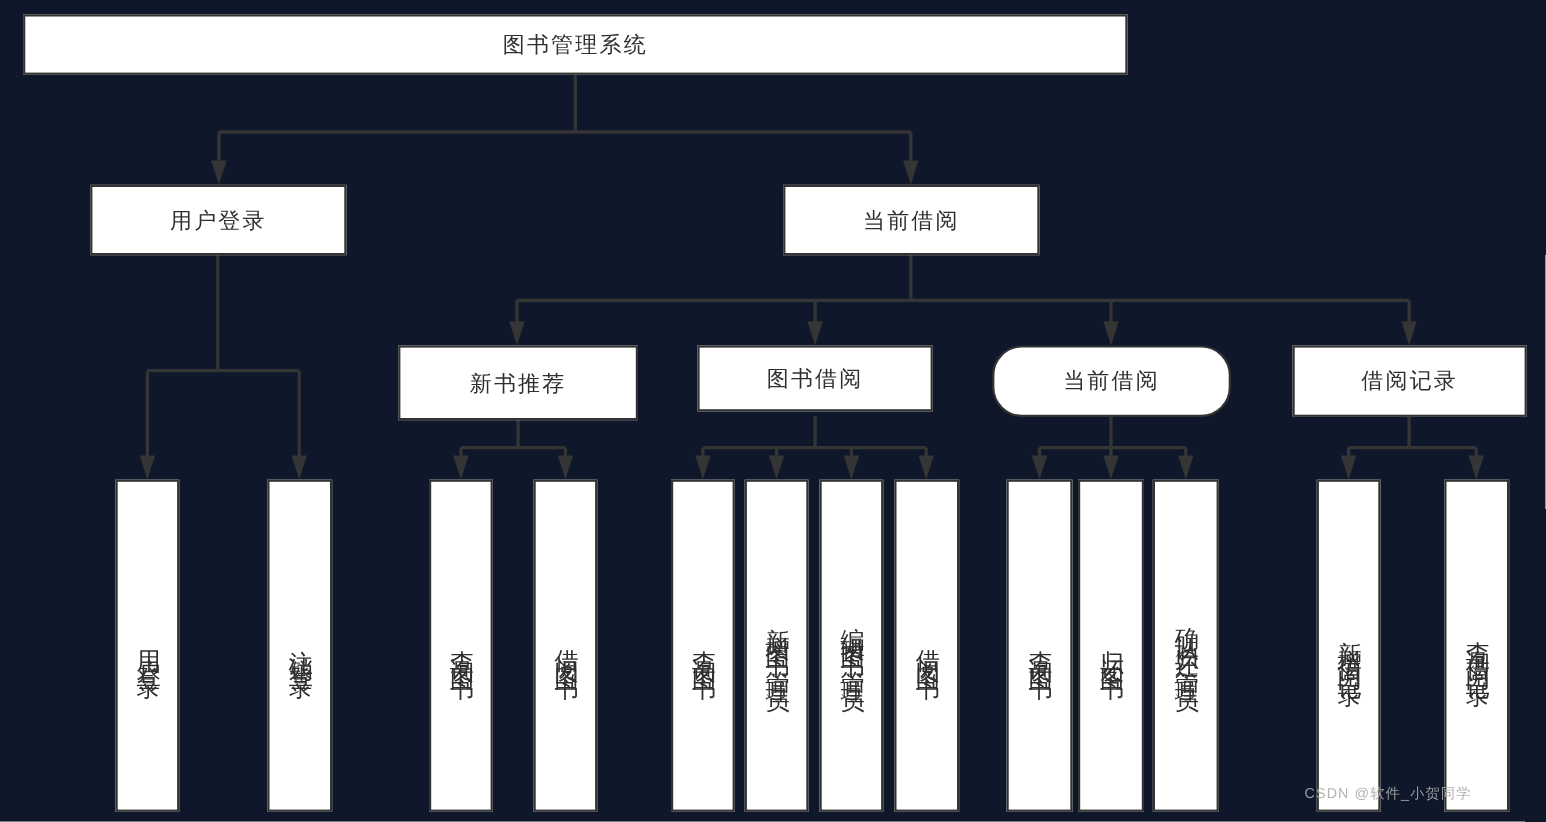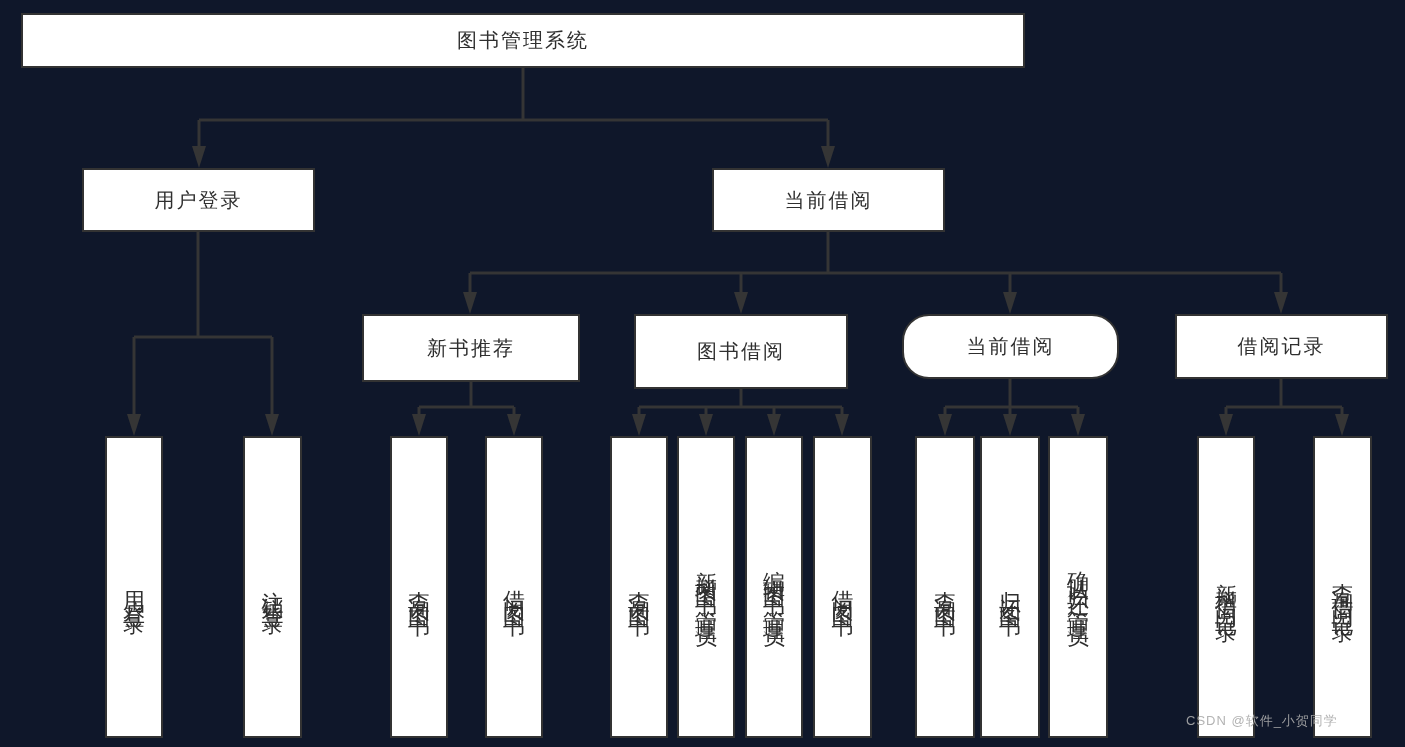--- a/index.html
+++ b/index.html
@@ -122,21 +122,21 @@
       <polygon points="1335,414 1349,414 1342,436"></polygon>
     </g>
   </svg>
 
   <div class="box root-box" style="left:21px; top:13px; width:1004px; height:55px;">图书管理系统</div>
 
   <div class="box hbox" style="left:82px; top:168px; width:233px; height:64px;">用户登录</div>
   <div class="box hbox" style="left:712px; top:168px; width:233px; height:64px;">当前借阅</div>
 
   <div class="box hbox" style="left:362px; top:314px; width:218px; height:68px;">新书推荐</div>
-  <div class="box hbox" style="left:634px; top:314px; width:214px; height:75px;">图书借阅</div>
+  <div class="box hbox" style="left:634px; top:314px; width:214px; height:60px;">图书借阅</div>
   <div class="box hbox" style="left:902px; top:314px; width:217px; height:65px;border-radius:27px;">当前借阅</div>
   <div class="box hbox" style="left:1175px; top:314px; width:213px; height:65px;">借阅记录</div>
 
   <div class="box vbox" style="left:105px; top:436px; width:58px; height:302px;">用户登录</div>
   <div class="box vbox" style="left:243px; top:436px; width:59px; height:302px;">注销登录</div>
 
   <div class="box vbox" style="left:390px; top:436px; width:58px; height:302px;">查询图书</div>
   <div class="box vbox" style="left:485px; top:436px; width:58px; height:302px;">借阅图书</div>
 
   <div class="box vbox" style="left:610px; top:436px; width:58px; height:302px;">查询图书</div>

